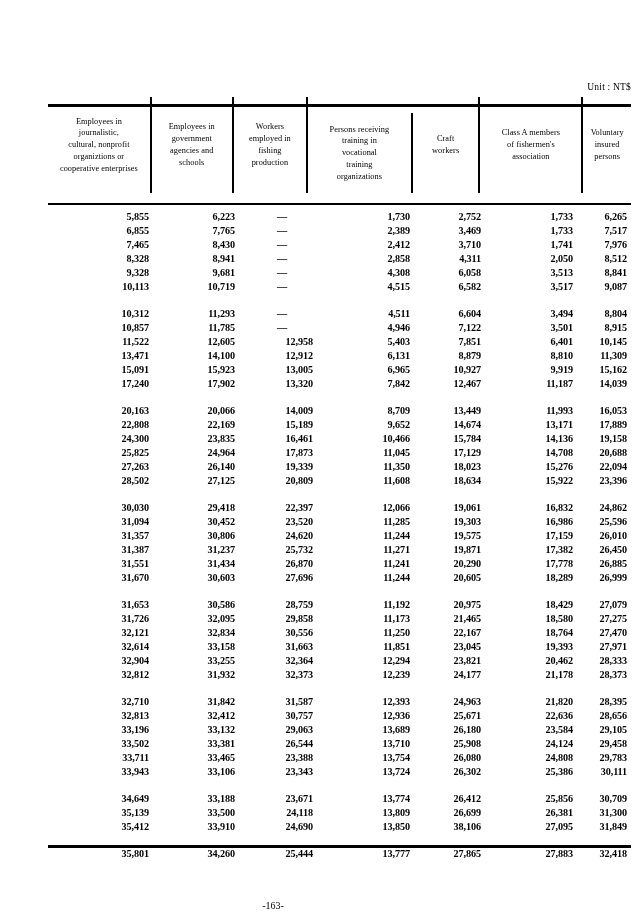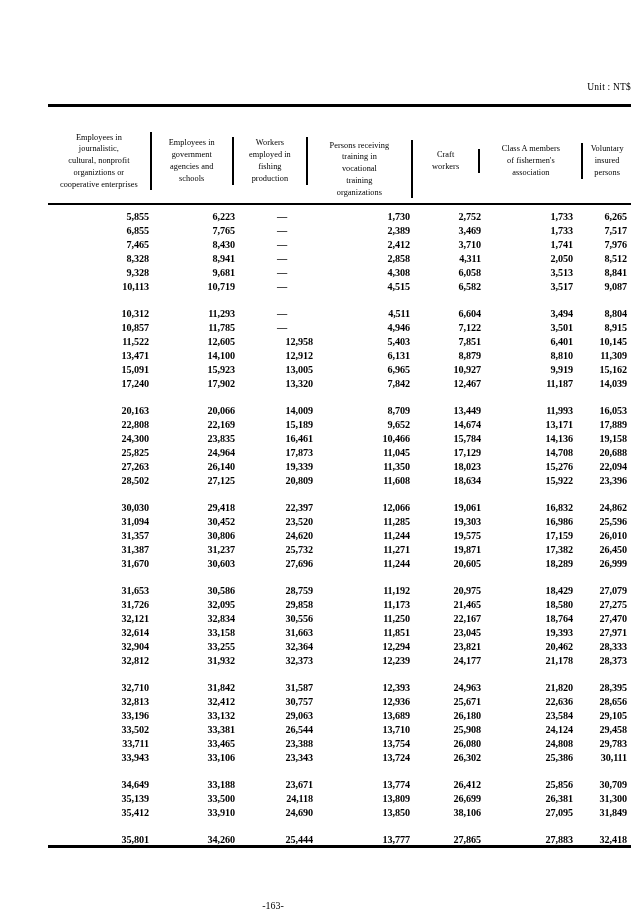--- a/index.html
+++ b/index.html
@@ -56,25 +56,24 @@
     top: 845px;
     width: 583px;
     height: 3px;
     background: #000;
   }
 
   
   .hdr-row {
     position: absolute;
     left: 48px;
-    top: 113px;
+    top: 97px;
     width: 583px;
     height: 96px;
     display: flex;
-    align-items: center;
   }
   .hdr-cell {
     box-sizing: border-box;
     border-right: 2px solid #000;
     display: flex;
     align-items: center;
     justify-content: center;
     text-align: center;
     font-size: 8.3px;
     line-height: 1.42;
@@ -407,20 +406,29 @@
         <div class="drow">
           <div class="dcell d1">31,387</div>
           <div class="dcell d2">31,237</div>
           <div class="dcell d3">25,732</div>
           <div class="dcell d4">11,271</div>
           <div class="dcell d5">19,871</div>
           <div class="dcell d6">17,382</div>
           <div class="dcell d7">26,450</div>
         </div>
         <div class="drow">
+          <div class="dcell d1">31,551</div>
+          <div class="dcell d2">31,434</div>
+          <div class="dcell d3">26,870</div>
+          <div class="dcell d4">11,241</div>
+          <div class="dcell d5">20,290</div>
+          <div class="dcell d6">17,778</div>
+          <div class="dcell d7">26,885</div>
+        </div>
+        <div class="drow">
           <div class="dcell d1">31,670</div>
           <div class="dcell d2">30,603</div>
           <div class="dcell d3">27,696</div>
           <div class="dcell d4">11,244</div>
           <div class="dcell d5">20,605</div>
           <div class="dcell d6">18,289</div>
           <div class="dcell d7">26,999</div>
         </div>
       </div>
       <div class="grp">

